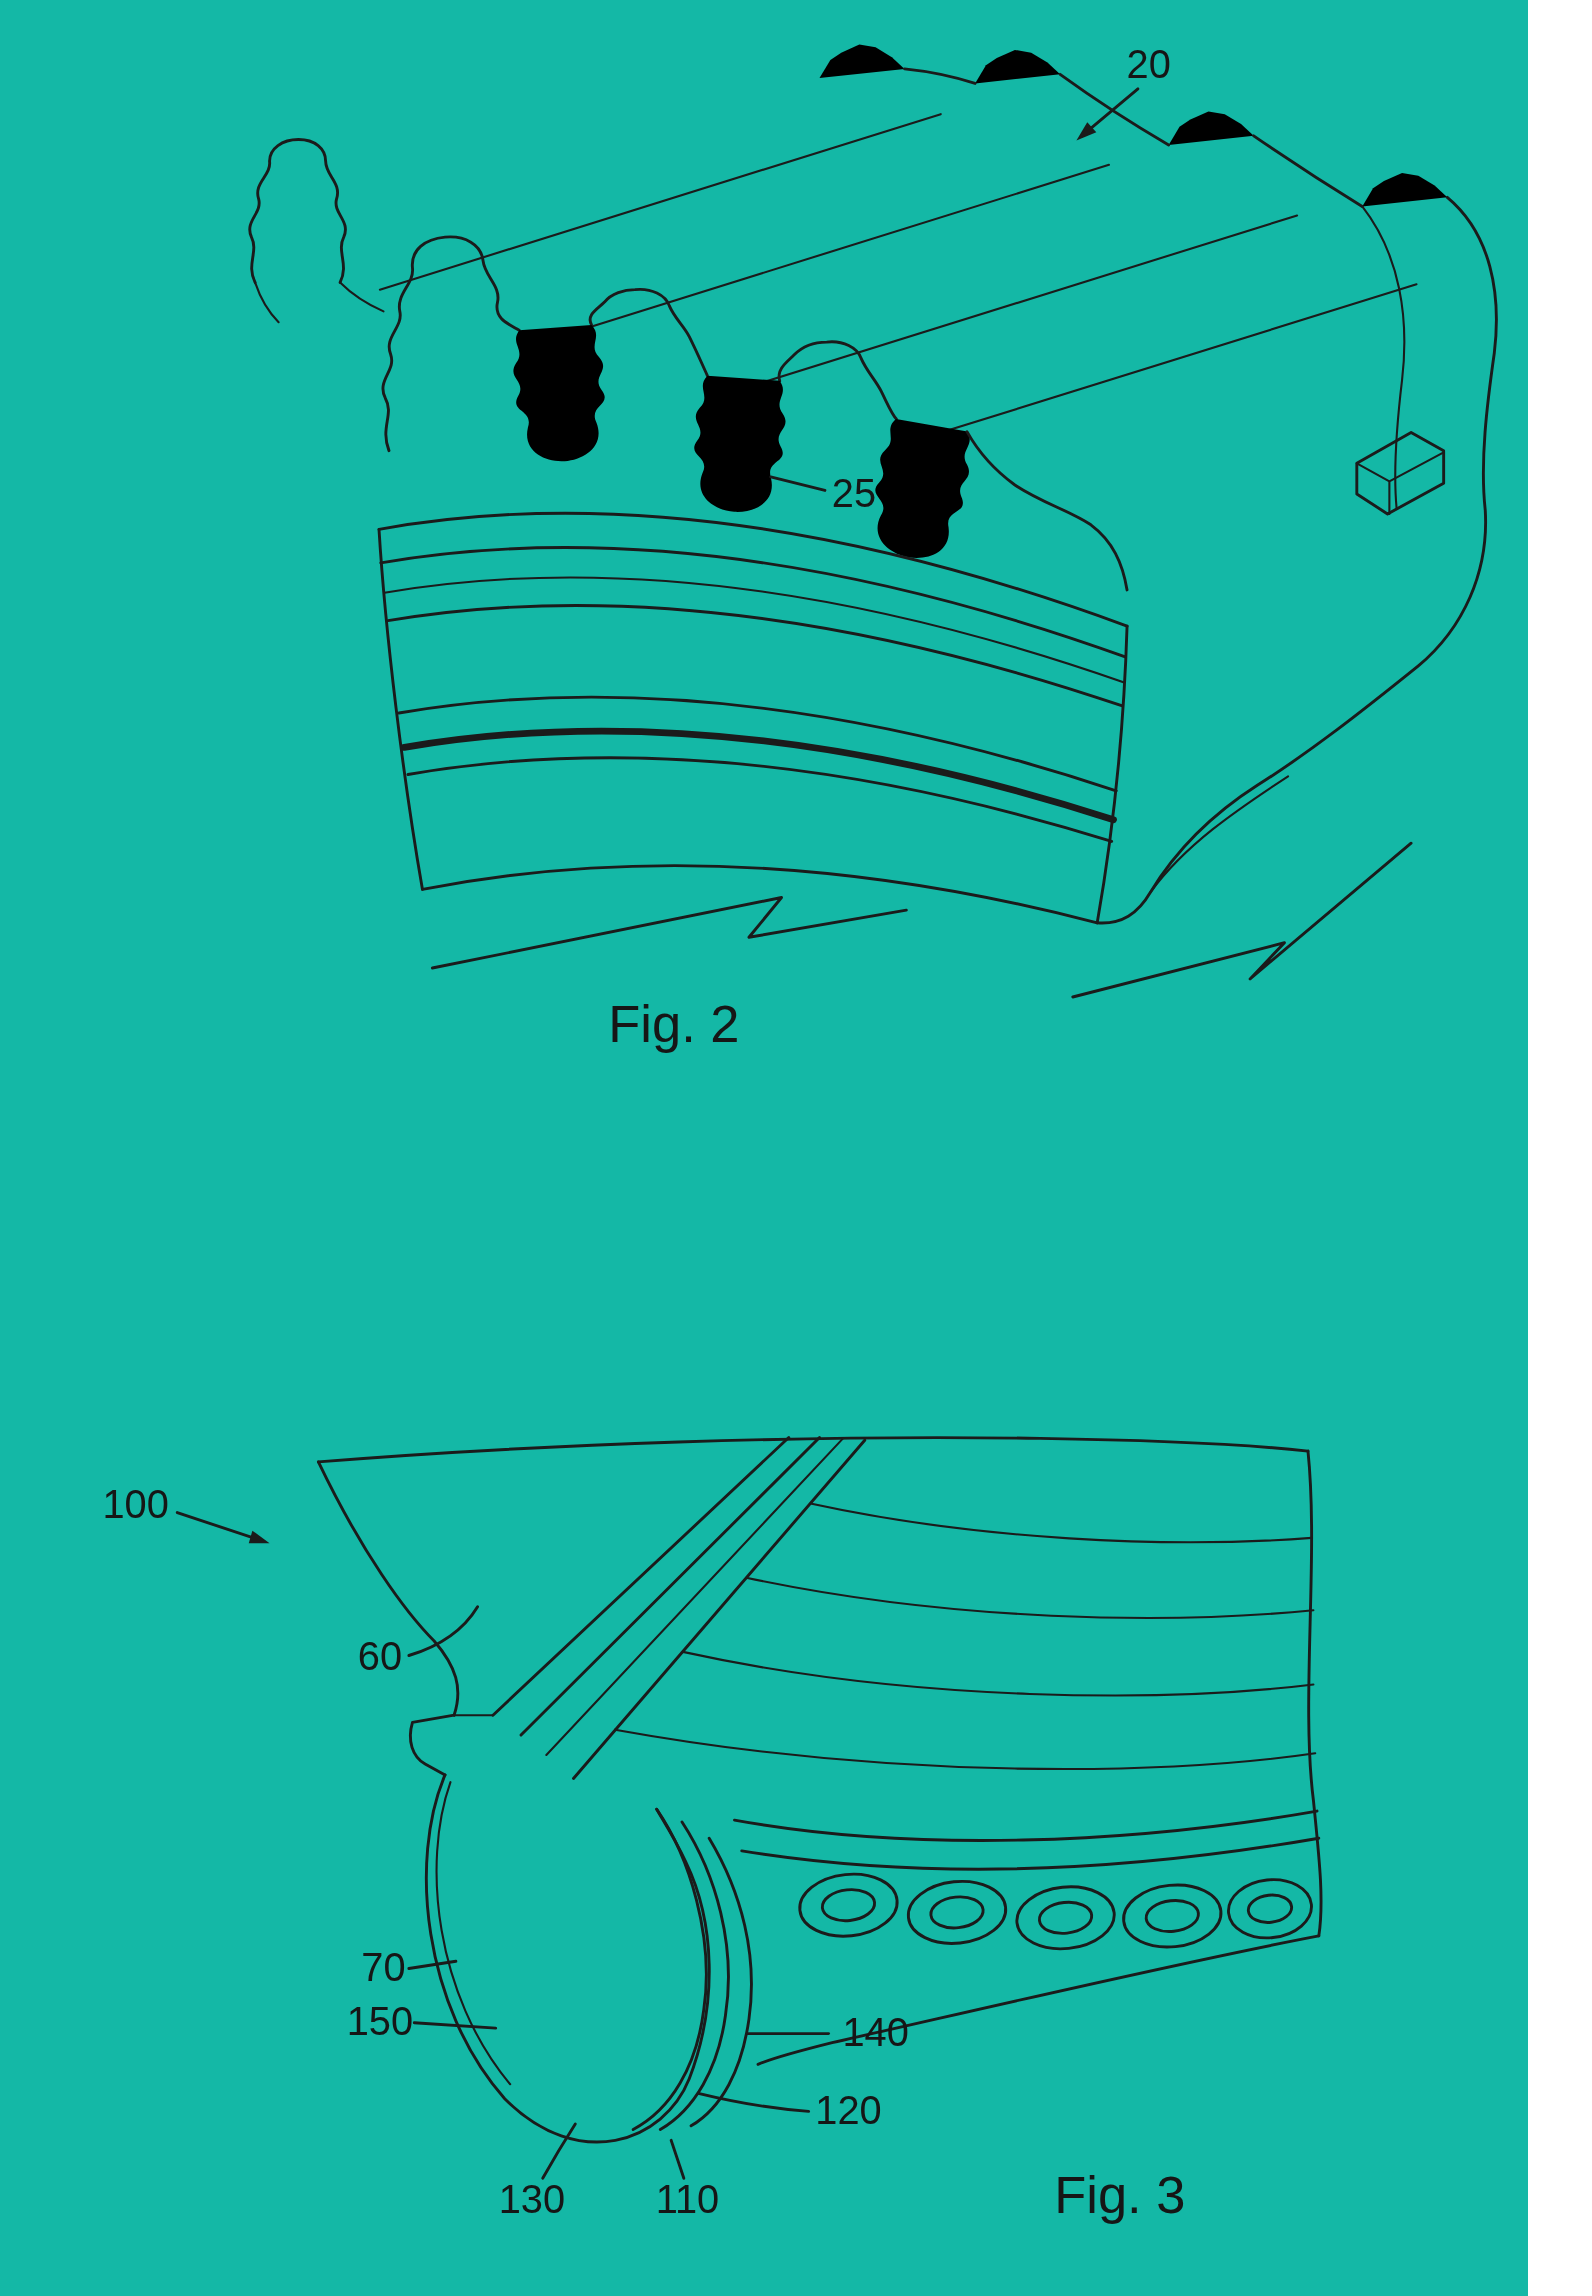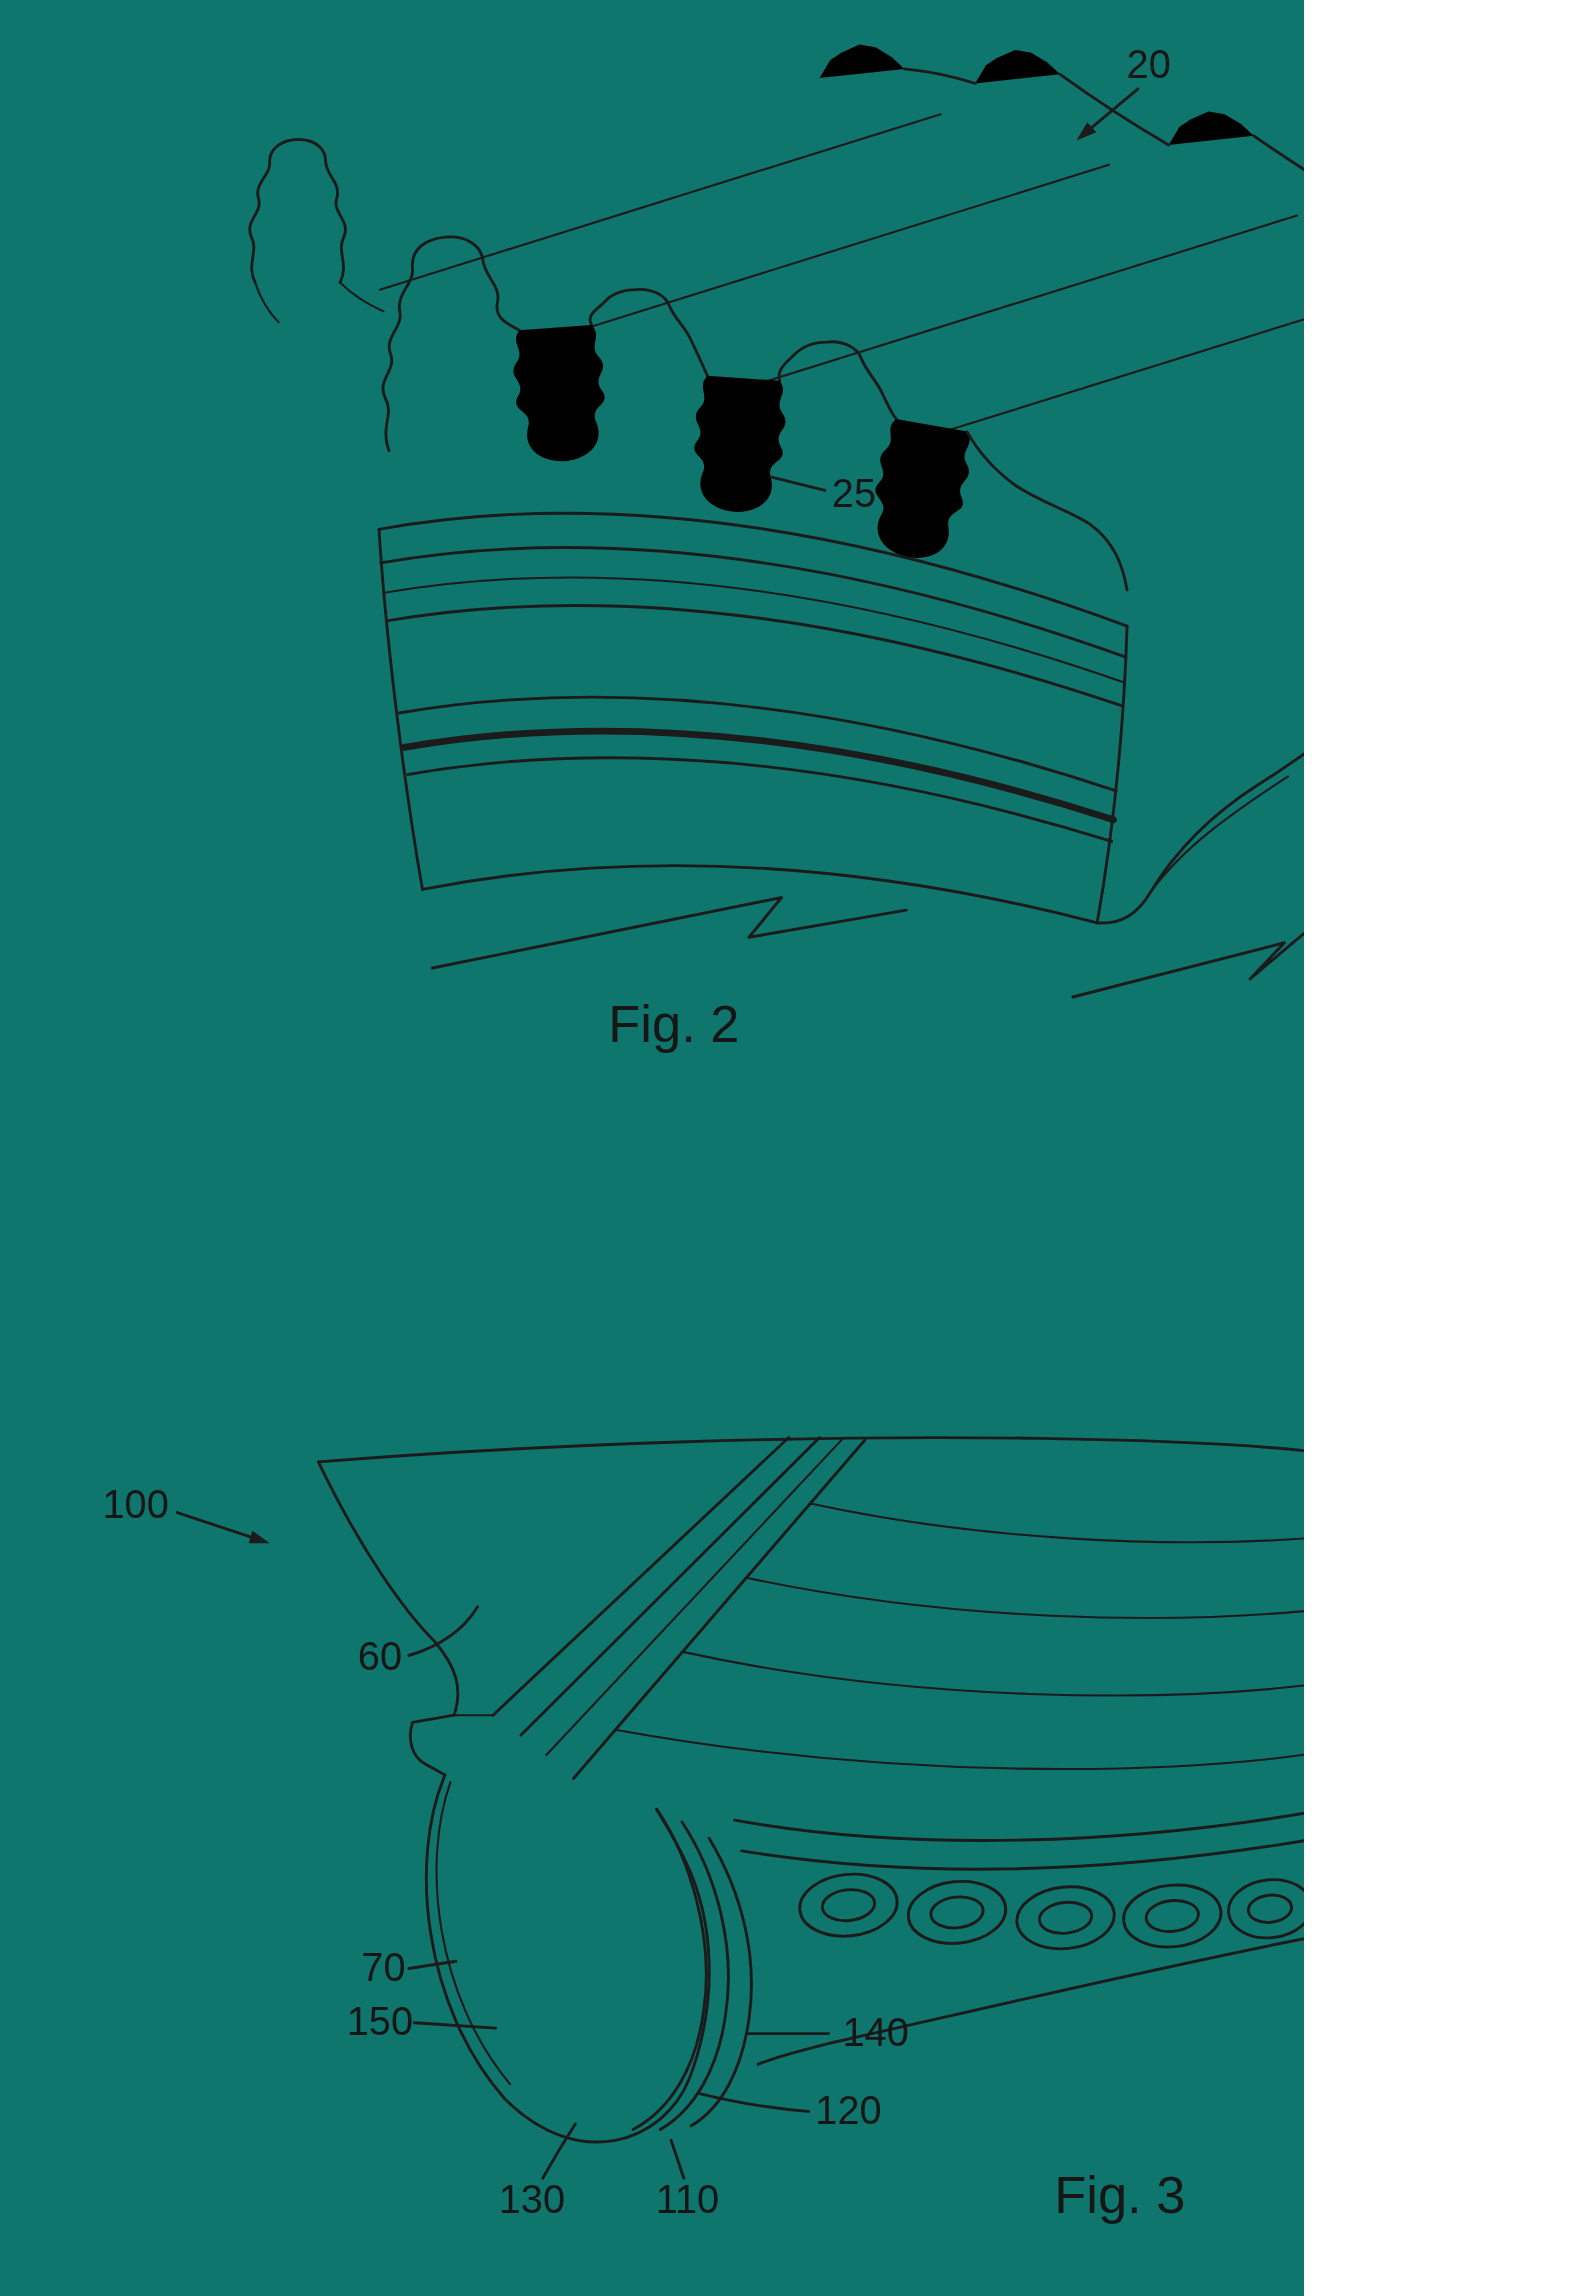--- a/index.html
+++ b/index.html
@@ -1,16 +1,16 @@
 <!DOCTYPE html>
 <html style="font-size:14.5px"><head>
 <meta charset="utf-8">
 <style>
   html,body{margin:0;padding:0;background:#ffffff;}
-  .page{position:relative;width:1304px;height:2297px;background:#0f766e;overflow:hidden;
+  .page{position:relative;width:1528px;height:2297px;background:#14b8a6;overflow:hidden;
         font-family:"Liberation Sans", sans-serif;}
   .page svg{position:absolute;left:0;top:0;}
   .ln path,.ln polyline,.ln line,.ln ellipse{
     fill:none;stroke:#1b1b1b;stroke-width:3.2;
     stroke-linecap:round;stroke-linejoin:round;}
   .ln .thick{stroke-width:7.5;}
   .ln .thin{stroke-width:2.3;}
   .arrowhead{fill:#1b1b1b;stroke:none;}
   text.ref{font-family:"Liberation Sans", sans-serif;font-size:44px;fill:#161616;text-anchor:middle;}
   text.caption{font-family:"Liberation Sans", sans-serif;font-size:58px;fill:#161616;text-anchor:middle;}

